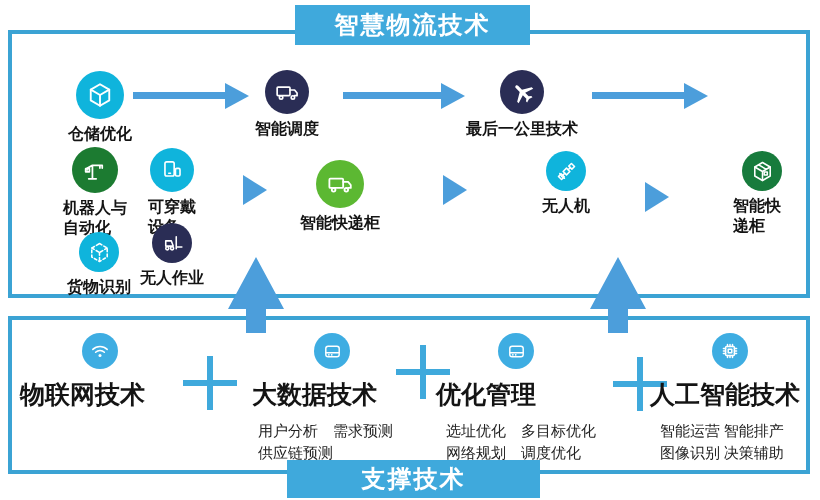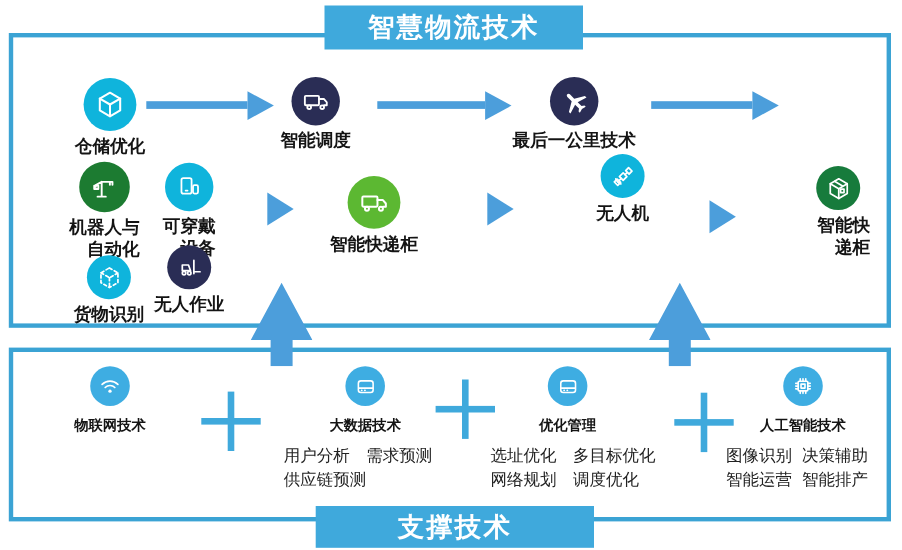--- a/index.html
+++ b/index.html
@@ -1,40 +1,40 @@
 <!DOCTYPE html>
 <html><head>
 <meta charset="utf-8">
 <style>
   html,body{margin:0;padding:0;background:#fff;}
   #canvas{position:relative;width:820px;height:500px;background:#fff;overflow:hidden;
-          font-family:Liberation Mono, monospace;}
+          font-family:Liberation Serif, serif;}
   .box{position:absolute;border:4px solid #3BA3D4;box-sizing:border-box;background:transparent;}
   #top-box{left:8px;top:30px;width:802px;height:268px;}
   #bottom-box{left:8px;top:316px;width:802px;height:158px;}
   .banner{position:absolute;background:#3FA9DC;color:#fff;font-weight:bold;font-size:24px;
           display:flex;align-items:center;justify-content:center;z-index:5;letter-spacing:2px;}
   #top-title{left:295px;top:5px;width:235px;height:40px;}
   #bottom-title{left:287px;top:460px;width:253px;height:38px;}
   .node{position:absolute;transform:translateX(-50%);display:flex;flex-direction:column;align-items:center;z-index:3;}
   .circ{border-radius:50%;display:flex;align-items:center;justify-content:center;flex:none;}
-  .nlabel{font-weight:bold;font-size:16px;color:#141414;text-align:right;white-space:pre-line;
+  .nlabel{font-weight:bold;font-size:16px;color:#141414;text-align:left;white-space:pre-line;
           line-height:1.25;margin-top:5px;}
   .bg-cyan{background:#0FB4DC;} .bg-navy{background:#2A2D55;} .bg-dgreen{background:#1C7B31;}
   .bg-green{background:#5CB832;} .bg-teal{background:#0B99A3;} .bg-forest{background:#177B3C;}
   .bg-lblue{background:#3EADE2;}
   .harrow{position:absolute;height:7px;background:#4C9EDB;z-index:2;}
   .harrow::after{content:"";position:absolute;right:-24px;top:-9.5px;width:0;height:0;
           border-left:24px solid #4C9EDB;border-top:13px solid transparent;border-bottom:13px solid transparent;}
   .tri{position:absolute;width:0;height:0;border-left:24px solid #4C9EDB;
           border-top:15px solid transparent;border-bottom:15px solid transparent;z-index:2;}
   .uparrow{position:absolute;z-index:6;}
   .group{position:absolute;display:flex;flex-direction:column;z-index:3;}
   .gicon{align-self:center;}
-  .gtitle{font-size:13px;font-weight:bold;color:#141414;text-align:center;margin-top:9px;white-space:nowrap;}
+  .gtitle{font-size:25px;font-weight:bold;color:#141414;text-align:left;margin-top:9px;white-space:nowrap;}
   .gsub{font-size:15px;color:#222;margin-top:9px;line-height:22px;white-space:nowrap;text-align:left;}
   .plus{position:absolute;width:54px;height:54px;z-index:3;}
   .plus::before{content:"";position:absolute;left:0;top:24px;width:54px;height:6px;background:#3FA9DC;}
   .plus::after{content:"";position:absolute;left:24px;top:0;width:6px;height:54px;background:#3FA9DC;}
   svg.ic{stroke:#fff;fill:none;stroke-width:1.5;stroke-linecap:round;stroke-linejoin:round;}
 </style>
 </head>
 <body>
 
 <div id="canvas">
@@ -122,21 +122,21 @@
           <path d="M14.2 9.8h4.1l2.2 2.6v2.4h-2.2"></path>
           <circle cx="6.3" cy="16.4" r="1.5"></circle>
           <circle cx="16.8" cy="16.4" r="1.5"></circle>
         </svg>
     </div>
     <div class="nlabel">智能快递柜</div>
   </div>
 
   <div class="tri" style="left:443px;top:175px"></div>
 
-  <div class="node" style="left:566px;top:140px">
+  <div class="node" style="left:566px;top:151px">
     <div class="circ bg-cyan" style="width:40px;height:40px">
       <svg class="ic" width="25" height="25" viewBox="0 0 24 24">
           <g transform="rotate(45 12 12)">
             <rect x="9.7" y="9.7" width="4.6" height="4.6"></rect>
             <rect x="9.9" y="3.2" width="4.2" height="3.6"></rect>
             <rect x="9.9" y="17.2" width="4.2" height="3.6"></rect>
             <path d="M12 6.8v2.9M12 14.3v2.9"></path>
           </g>
           <path d="M5.6 14a7.5 7.5 0 0 0 4.4 4.4"></path>
         </svg>
@@ -230,18 +230,18 @@
   <div class="group" style="left:650px;top:333px;width:160px">
     <div class="circ bg-lblue gicon" style="width:36px;height:36px">
       <svg class="ic" width="24" height="24" viewBox="0 0 24 24" stroke-width="1.3">
           <rect x="7.6" y="7.6" width="8.8" height="8.8" rx="1"></rect>
           <rect x="10.2" y="10.2" width="3.6" height="3.6"></rect>
           <path d="M9.5 7.6V5.4M12 7.6V5.4M14.5 7.6V5.4M9.5 18.6v-2.2M12 18.6v-2.2M14.5 18.6v-2.2M7.6 9.5H5.4M7.6 12H5.4M7.6 14.5H5.4M18.6 9.5h-2.2M18.6 12h-2.2M18.6 14.5h-2.2"></path>
         </svg>
     </div>
     <div class="gtitle">人工智能技术</div>
     <div class="gsub" style="padding-left:10px">
+      <div>智能运营 智能排产</div>
       <div>图像识别 决策辅助</div>
-      <div>智能运营 智能排产</div>
     </div>
   </div>
 
 </div>
 
 </body></html>

